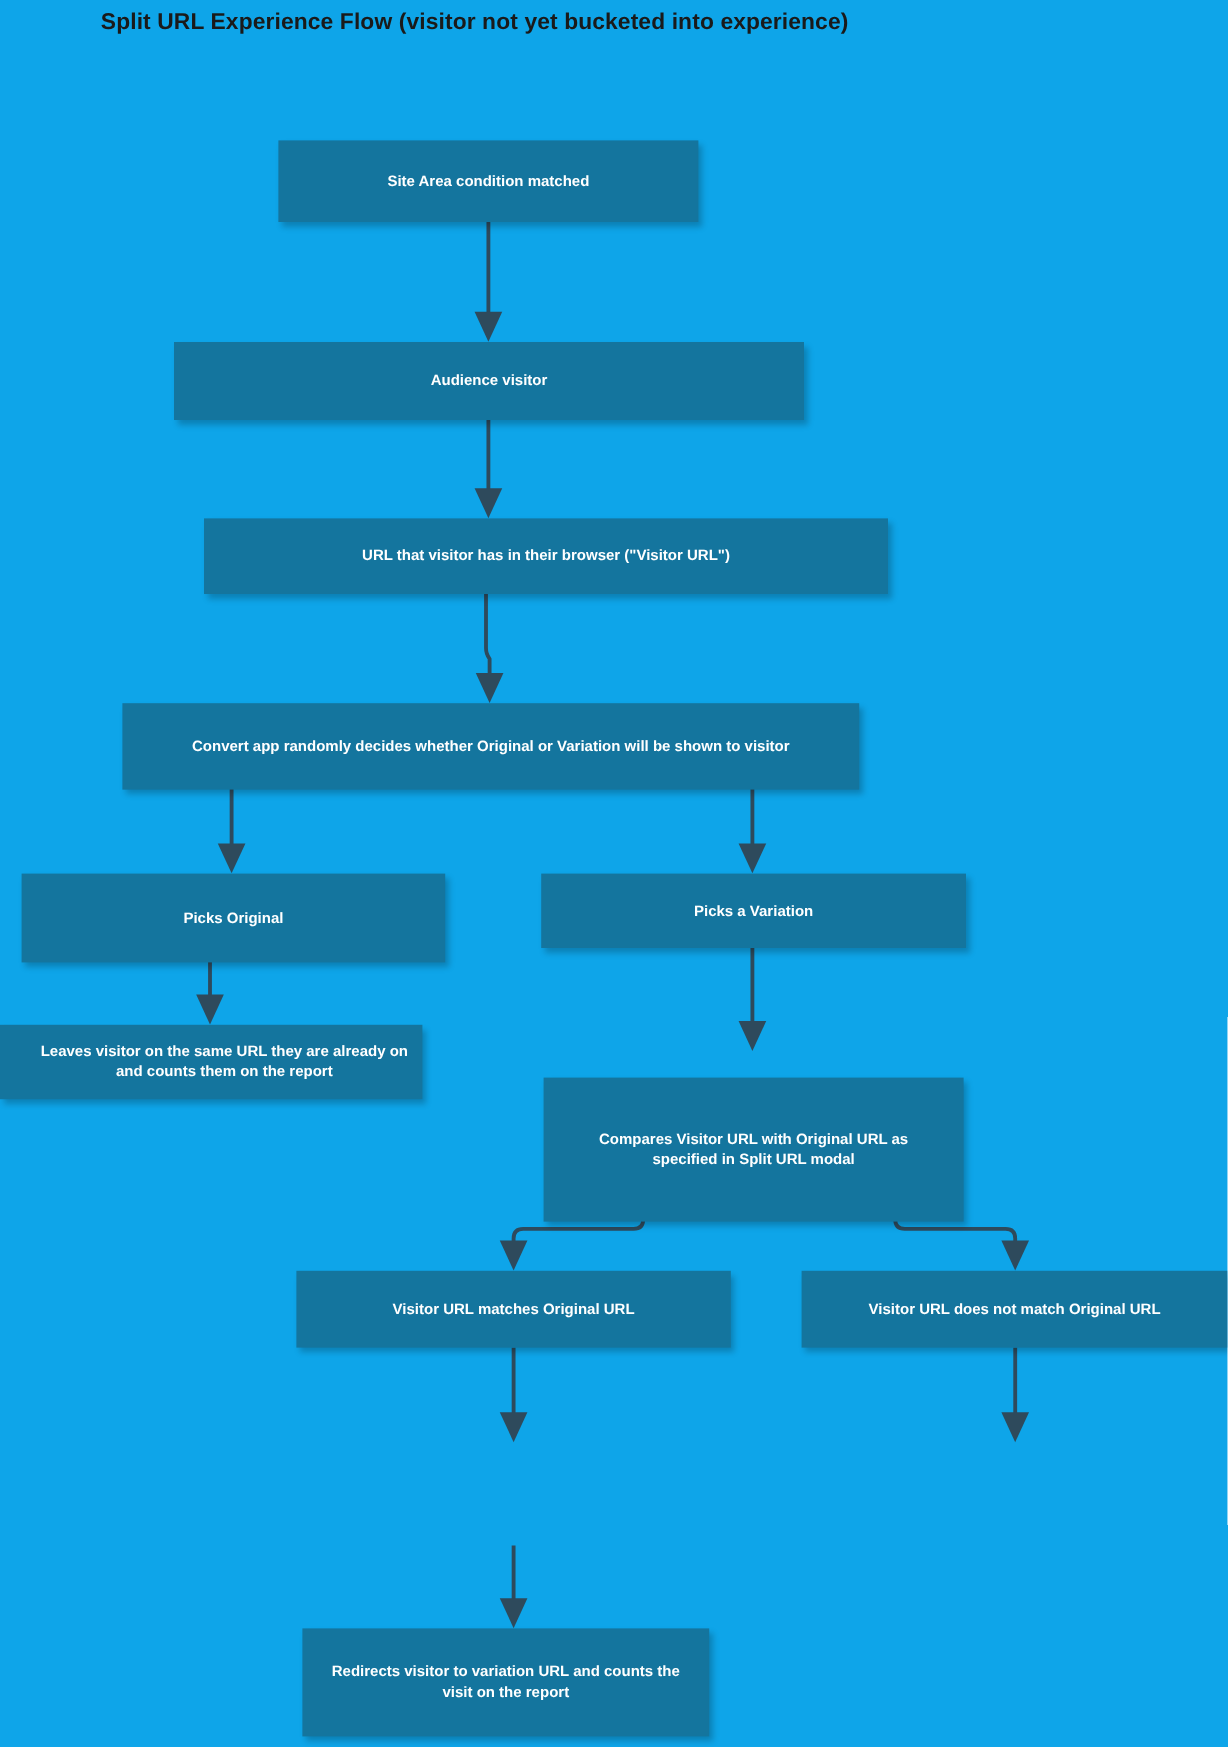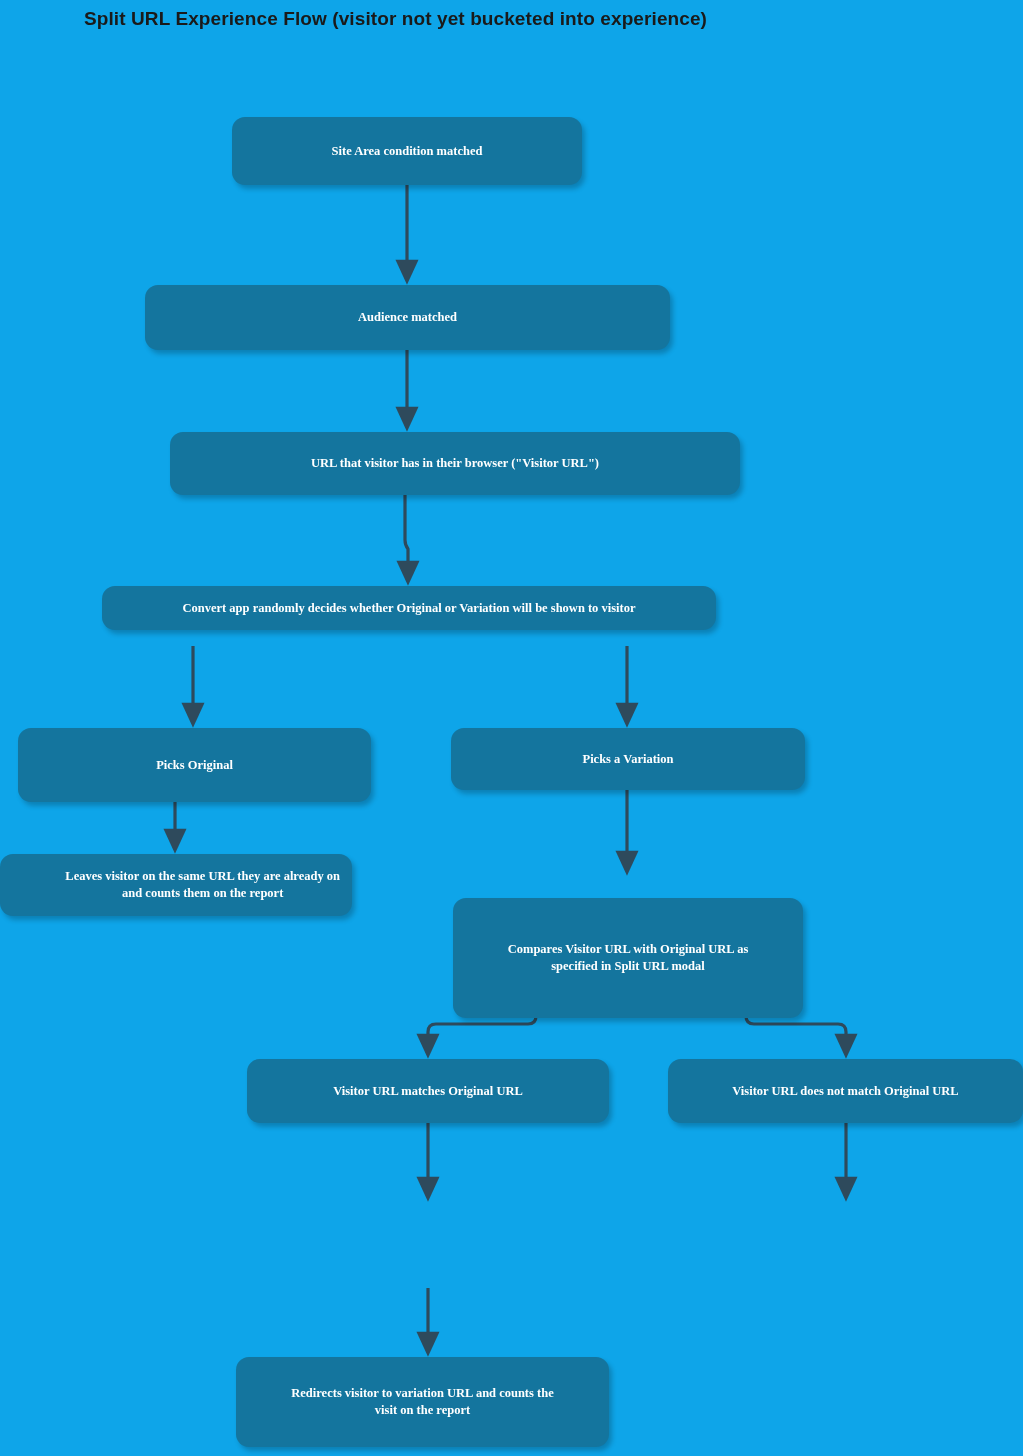--- a/index.html
+++ b/index.html
@@ -32,28 +32,27 @@
     left: 0;
     top: 0;
     width: 1023px;
     height: 1456px;
     pointer-events: none;
   }
   .node {
     position: absolute;
     box-sizing: border-box;
     background: #14759E;
-    border-radius: 13px;
+    border-radius: 0;
     box-shadow: 3px 4px 5px rgba(0,0,0,0.22);
     display: flex;
     align-items: center;
     justify-content: center;
     text-align: center;
     padding: 4px 12px;
-    font-family: Liberation Serif, serif;
   }
   .node .label {
     color: #ffffff;
     font-size: 12.5px;
     font-weight: bold;
     line-height: 1.35;
     white-space: pre-line;
   }
 </style>
 </head>
@@ -95,28 +94,28 @@
 
       <path d="M 428,1288 L 428,1344" marker-end="url(#arrowhead)"></path>
     </g>
   </svg>
 
   <div class="node" style="left: 232px; top: 117px; width: 350px; height: 68px; background: rgb(20, 117, 158);">
     <span class="label">Site Area condition matched</span>
   </div>
 
   <div class="node" style="left: 145px; top: 285px; width: 525px; height: 65px; background: rgb(20, 117, 158);">
-    <span class="label">Audience matched</span>
+    <span class="label">Audience visitor</span>
   </div>
 
   <div class="node" style="left: 170px; top: 432px; width: 570px; height: 63px; background: rgb(20, 117, 158);">
     <span class="label">URL that visitor has in their browser ("Visitor URL")</span>
   </div>
 
-  <div class="node" style="left: 102px; top: 586px; width: 614px; height: 44px; background: rgb(20, 117, 158);">
+  <div class="node" style="left: 102px; top: 586px; width: 614px; height: 72px; background: rgb(20, 117, 158);">
     <span class="label">Convert app randomly decides whether Original or Variation will be shown to visitor</span>
   </div>
 
   <div class="node" style="left: 18px; top: 728px; width: 353px; height: 74px; background: rgb(20, 117, 158);">
     <span class="label">Picks Original</span>
   </div>
 
   <div class="node" style="left: 451px; top: 728px; width: 354px; height: 62px; background: rgb(20, 117, 158);">
     <span class="label">Picks a Variation</span>
   </div>
@@ -134,18 +133,18 @@
   <div class="node" style="left: 247px; top: 1059px; width: 362px; height: 64px; background: rgb(20, 117, 158);">
     <span class="label">Visitor URL matches Original URL</span>
   </div>
 
   <div class="node" style="left: 668px; top: 1059px; width: 355px; height: 64px; background: rgb(20, 117, 158);">
     <span class="label">Visitor URL does not match Original URL</span>
   </div>
 
 
 
-  <div class="node" style="left: 236px; top: 1357px; width: 373px; height: 90px; background: rgb(20, 117, 158);">
+  <div class="node" style="left: 252px; top: 1357px; width: 339px; height: 90px; background: rgb(20, 117, 158);">
     <span class="label">Redirects visitor to variation URL and counts the
 visit on the report</span>
   </div>
 
 </div>
 
 </body></html>

